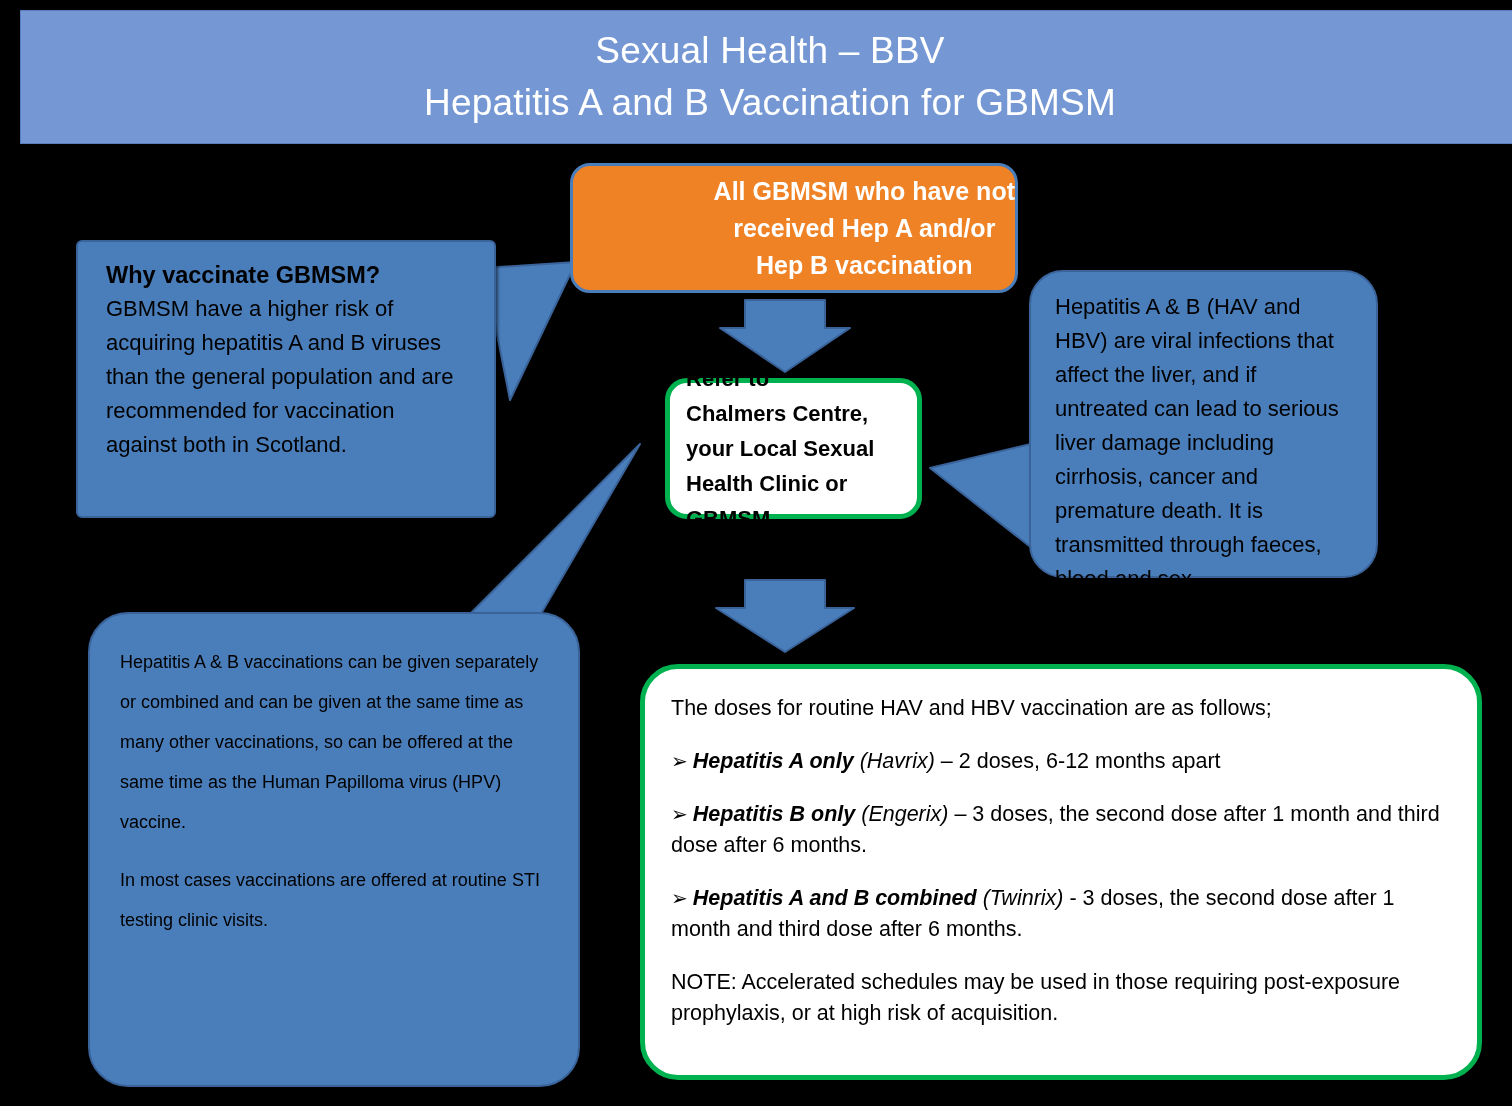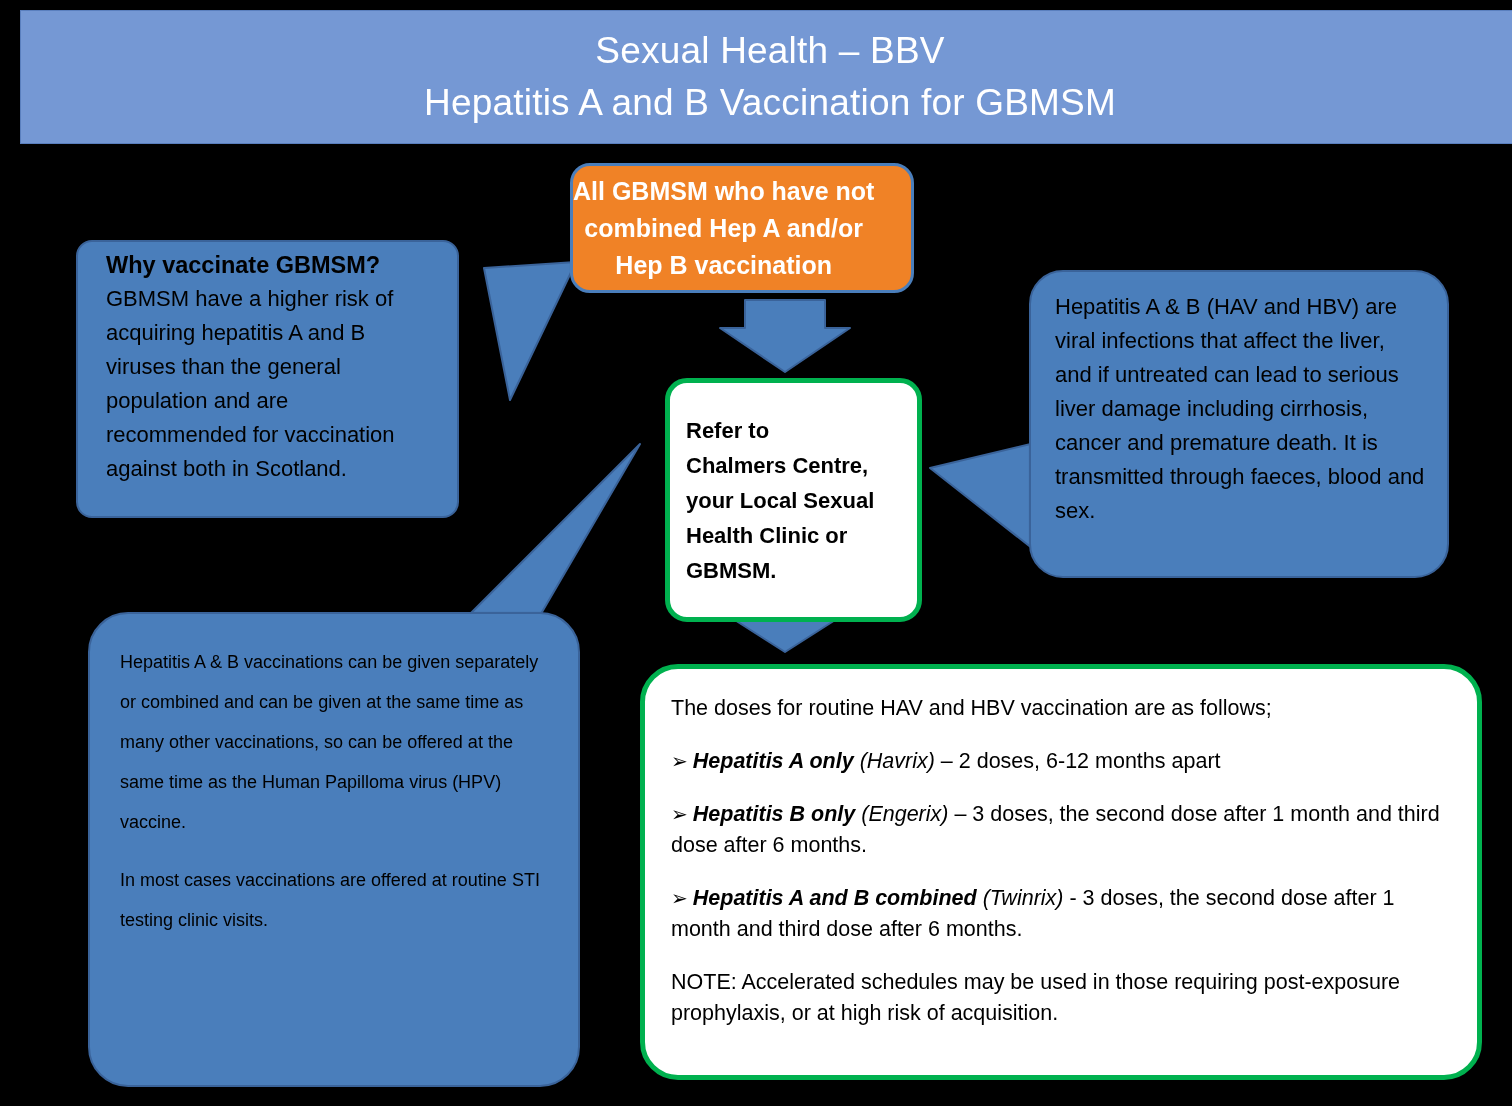--- a/index.html
+++ b/index.html
@@ -52,43 +52,43 @@
   
   .box {
     position: absolute;
     box-sizing: border-box;
   }
 
   
   #start-box {
     left: 556px;
     top: 163px;
-    width: 344px;
+    width: 448px;
     height: 130px;
     background: #F08226;
     border: 3px solid #4A7EBB;
     border-radius: 20px;
     color: #FFFFFF;
     font-weight: bold;
     font-size: 25px;
     line-height: 37px;
     display: flex;
     align-items: center;
-    justify-content: flex-start;
+    justify-content: flex-end;
     text-align: center;
     box-shadow: 2px 2px 3px rgba(0,0,0,0.45);
   }
   #start-box .ol { display: block; }
 
   
   #refer-box {
     left: 651px;
     top: 378px;
     width: 257px;
-    height: 244px;
+    height: 141px;
     background: #FFFFFF;
     border: 5px solid #00B14F;
     border-radius: 22px;
     display: flex;
     align-items: center;
     padding: 8px 0 8px 16px;
     box-sizing: border-box;
   }
   #refer-box .rl {
     font-weight: bold;
@@ -133,37 +133,37 @@
     background: #4A7EBB;
     border: 2px solid #3a639a;
     box-sizing: border-box;
     color: #000000;
     box-shadow: 2px 2px 3px rgba(0,0,0,0.5);
   }
 
   #why-callout {
     left: 62px;
     top: 240px;
-    width: 383px;
+    width: 420px;
     height: 278px;
-    border-radius: 16px;
-    padding: 6px 26px 14px 28px;
+    border-radius: 6px;
+    padding: 16px 26px 14px 28px;
     font-size: 22px;
     line-height: 34px;
   }
   #why-callout .bold-head {
     font-weight: bold;
     font-size: 23.5px;
     display: block;
   }
 
   #info-callout {
     left: 1015px;
     top: 270px;
-    width: 420px;
+    width: 349px;
     height: 308px;
     border-radius: 34px;
     padding: 18px 22px 14px 24px;
     font-size: 22px;
     line-height: 34px;
   }
 
   #vacc-callout {
     left: 74px;
     top: 612px;
@@ -209,21 +209,21 @@
   </svg>
 
   <div id="header-banner">
     <div class="hl">Sexual Health – BBV</div>
     <div class="hl">Hepatitis A and B Vaccination for GBMSM</div>
   </div>
 
   <div id="start-box" class="box">
     <div>
       <span class="ol">All GBMSM who have not</span>
-      <span class="ol">combined Hep A and/or</span>
+      <span class="ol">received Hep A and/or</span>
       <span class="ol">Hep B  vaccination</span>
     </div>
   </div>
 
   <div id="why-callout" class="callout">
     <span class="bold-head">Why vaccinate GBMSM?</span>
     <span>GBMSM have a higher risk of acquiring hepatitis A and B viruses than the general population and are recommended  for vaccination against both in Scotland.</span>
   </div>
 
   <div id="info-callout" class="callout">

